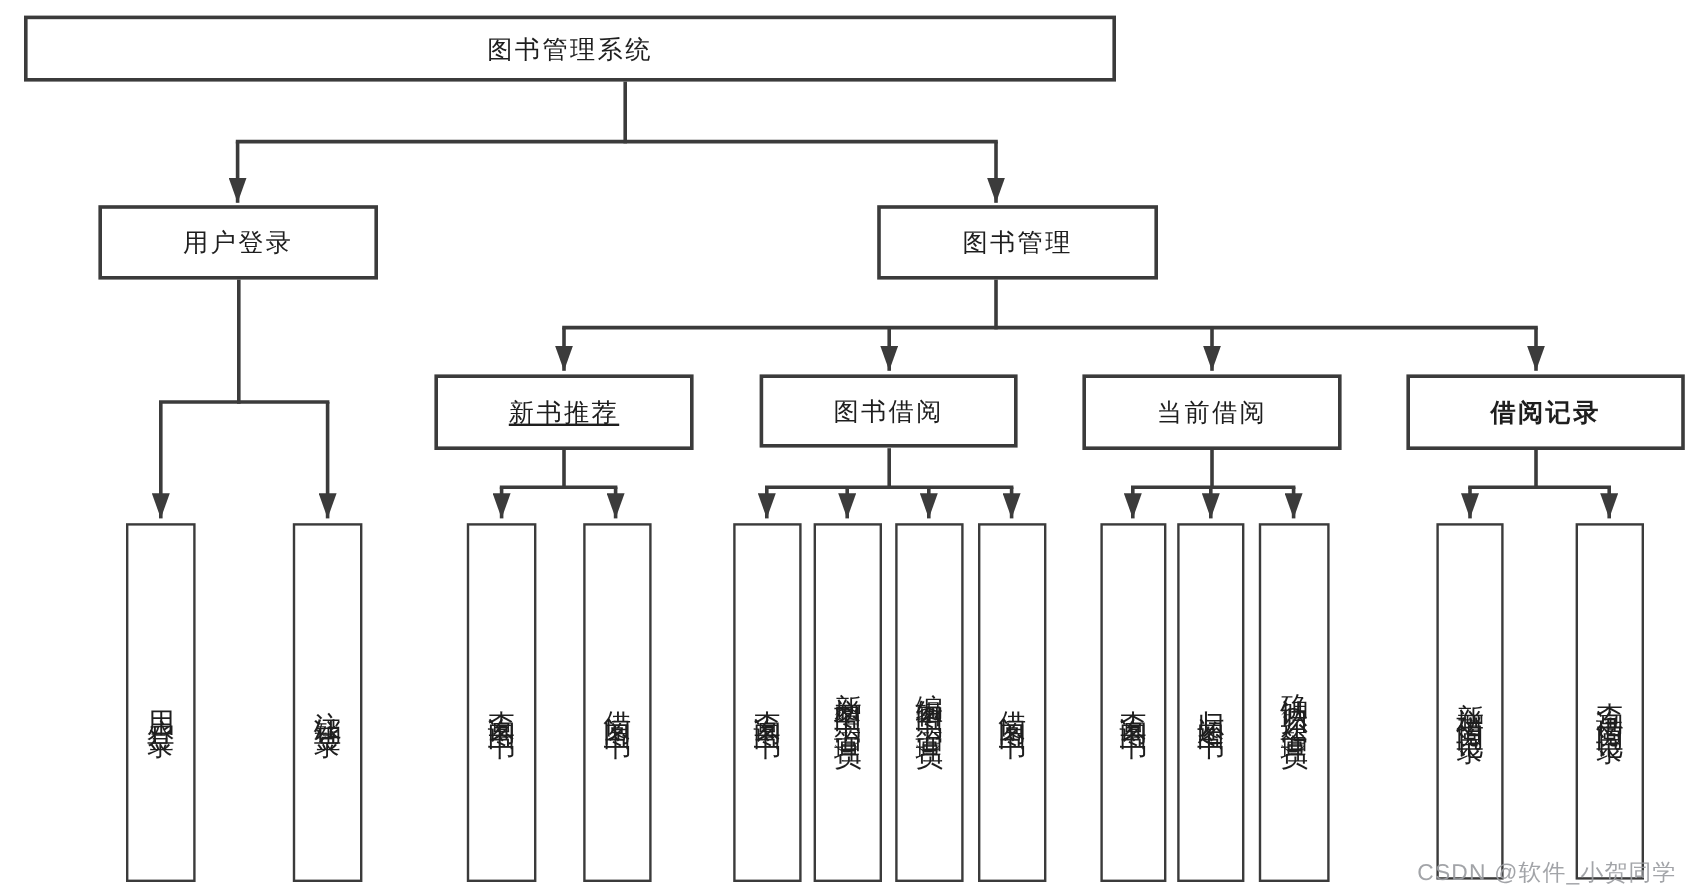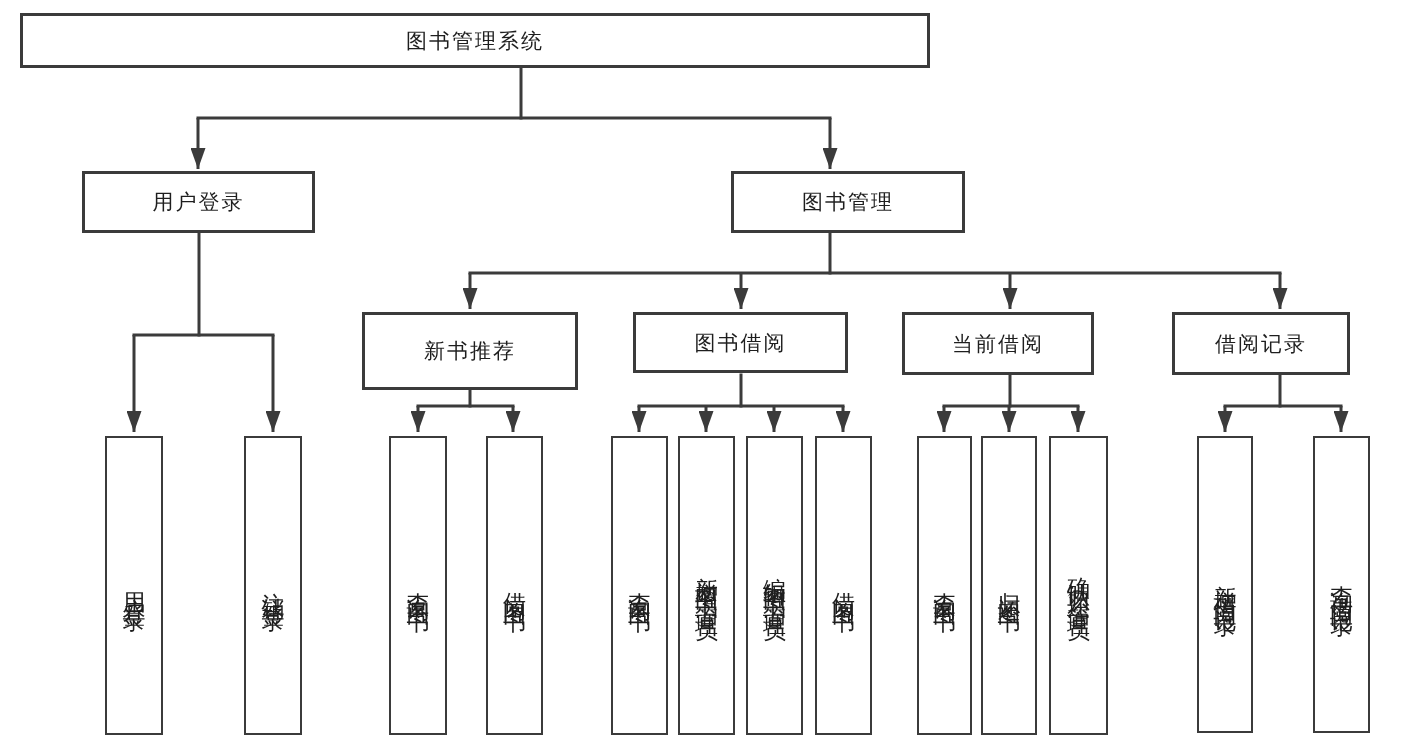--- a/index.html
+++ b/index.html
@@ -108,36 +108,37 @@
     <line x1="1225" y1="406" x2="1341" y2="406" class="hbar"></line>
     <line x1="1225" y1="406" x2="1225" y2="432" marker-end="url(#arrow)"></line>
     <line x1="1341" y1="406" x2="1341" y2="432" marker-end="url(#arrow)"></line>
   </svg>
 
   <div class="node" style="left:20px; top:13px; width:910px; height:55px;">图书管理系统</div>
 
   <div class="node" style="left:82px; top:171px; width:233px; height:62px;">用户登录</div>
   <div class="node" style="left:711px; top:171px; width:234px; height:62px;margin-left:20px;">图书管理</div>
 
-  <div class="node" style="left:362px; top:312px; width:216px; height:78px;">新书推荐</div>
+  <div class="node" style="left:362px; top:312px; width:216px; height:63px;text-decoration:underline;">新书推荐</div>
   <div class="node" style="left:633px; top:312px; width:215px; height:61px;">图书借阅</div>
-  <div class="node" style="left:902px; top:312px; width:192px; height:63px;">当前借阅</div>
-  <div class="node" style="left:1172px; top:312px; width:178px; height:63px;">借阅记录</div>
+  <div class="node" style="left:902px; top:312px; width:216px; height:63px;">当前借阅</div>
+  <div class="node" style="left:1172px; top:312px; width:232px; height:63px;font-weight:bold;">借阅记录</div>
 
   <div class="node leaf" style="left:105px; top:436px; width:58px; height:299px;">用户登录</div>
   <div class="node leaf" style="left:244px; top:436px; width:58px; height:299px;">注销登录</div>
 
   <div class="node leaf" style="left:389px; top:436px; width:58px; height:299px;">查询图书</div>
   <div class="node leaf" style="left:486px; top:436px; width:57px; height:299px;">借阅图书</div>
 
   <div class="node leaf" style="left:611px; top:436px; width:57px; height:299px;">查询图书</div>
   <div class="node leaf" style="left:678px; top:436px; width:57px; height:299px;">新增图书（管理员）</div>
   <div class="node leaf" style="left:746px; top:436px; width:57px; height:299px;">编辑图书（管理员）</div>
   <div class="node leaf" style="left:815px; top:436px; width:57px; height:299px;">借阅图书</div>
 
   <div class="node leaf" style="left:917px; top:436px; width:55px; height:299px;">查询图书</div>
   <div class="node leaf" style="left:981px; top:436px; width:56px; height:299px;">归还图书</div>
   <div class="node leaf" style="left:1049px; top:436px; width:59px; height:299px;">确认归还（管理员）</div>
 
   <div class="node leaf" style="left:1197px; top:436px; width:56px; height:297px;">新增借阅记录</div>
   <div class="node leaf" style="left:1313px; top:436px; width:57px; height:297px;">查询借阅记录</div>
 
+  <div id="watermark">CSDN @软件_小贺同学</div>
 </div>
 
 </body></html>

